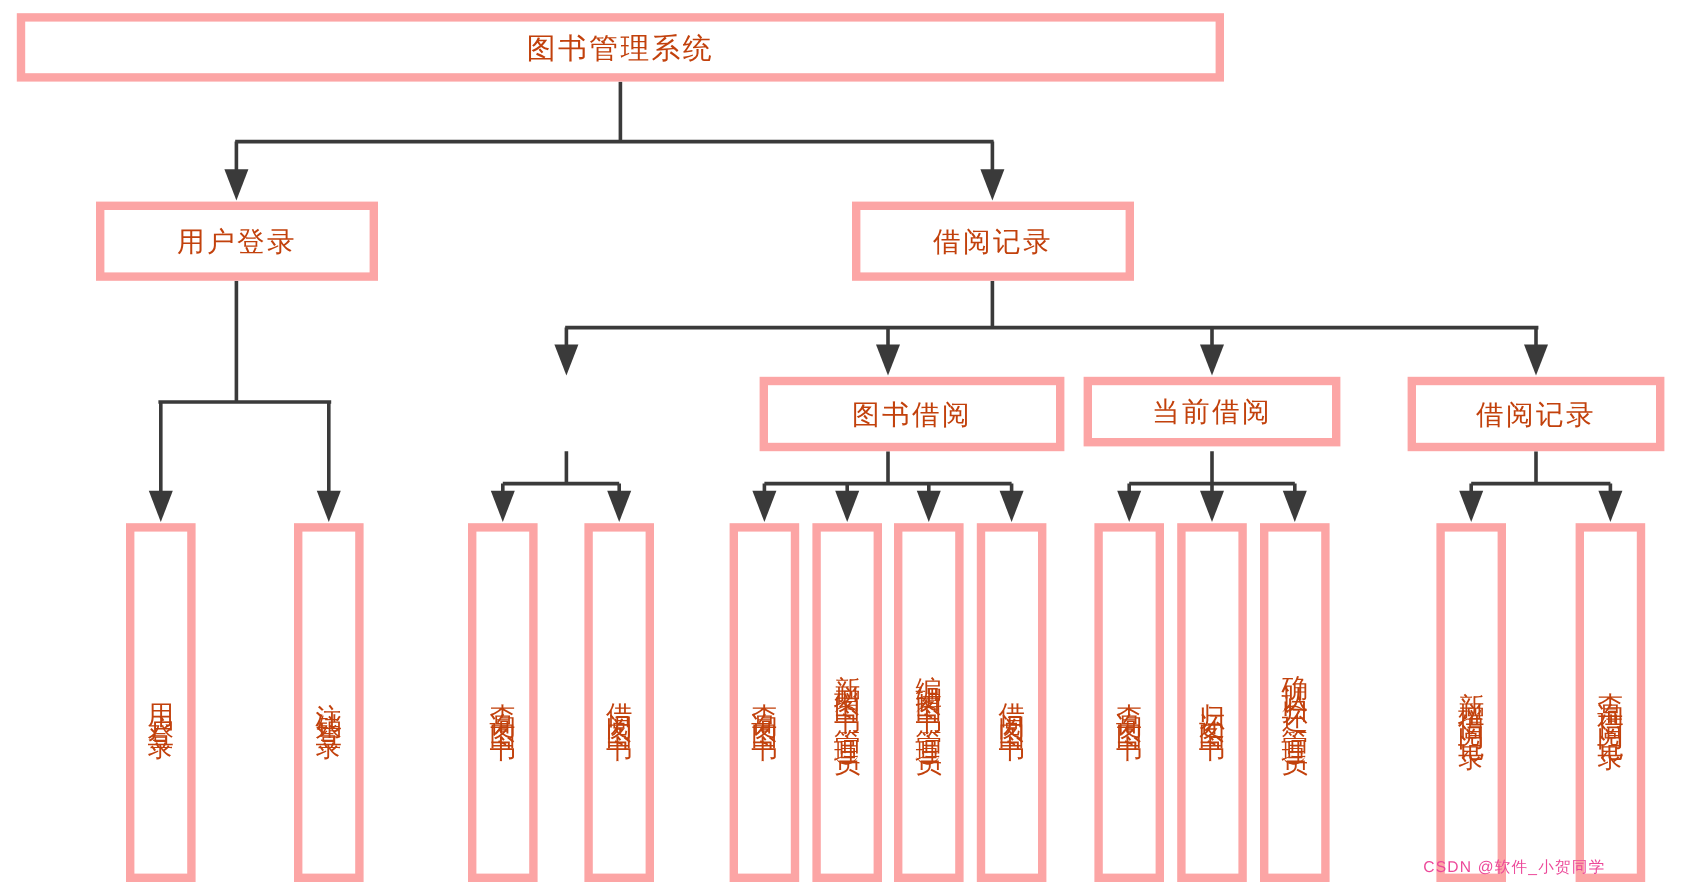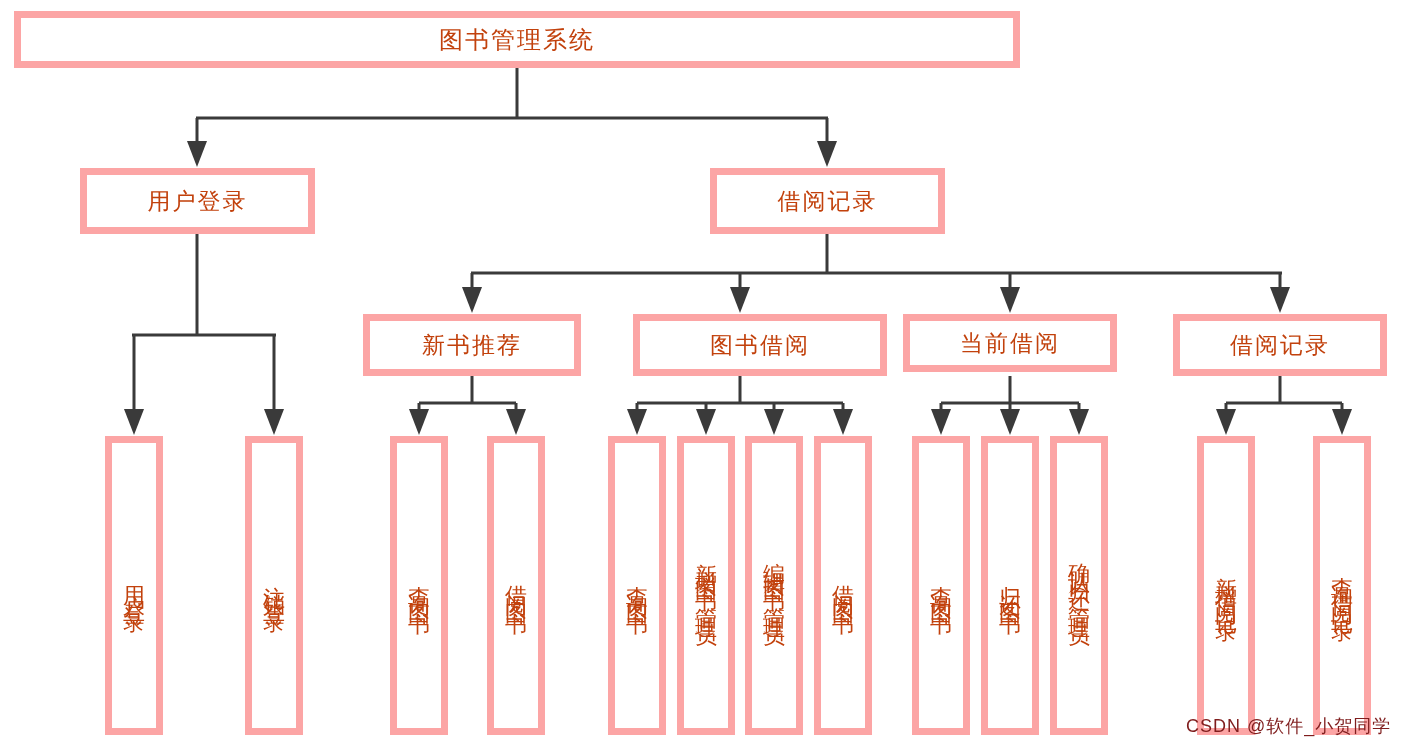--- a/index.html
+++ b/index.html
@@ -50,23 +50,23 @@
     text-orientation: mixed;
     font-size: 22px;
     letter-spacing: 9px;
     line-height: 1;
     white-space: nowrap;
   }
   .watermark {
     position: absolute;
     left: 1186px;
     top: 714px;
-    font-size: 18px;
+    font-size: 13px;
     letter-spacing: 1px;
-    color: #7f1d1d;
+    color: #ec4899;
     z-index: 3;
     white-space: nowrap;
   }
 </style>
 </head>
 <body>
 
 <div class="stage">
 
   <svg class="connectors" viewBox="0 0 1405 747" xmlns="http://www.w3.org/2000/svg">
@@ -110,21 +110,20 @@
       <polygon points="1216,409 1236,409 1226,435"></polygon>
       <polygon points="1332,409 1352,409 1342,435"></polygon>
     </g>
   </svg>
 
   <div class="node hbox root" style="left:14px; top:11px; width:1006px; height:57px;">图书管理系统</div>
 
   <div class="node hbox" style="left:80px; top:168px; width:235px; height:66px;">用户登录</div>
   <div class="node hbox" style="left:710px; top:168px; width:235px; height:66px;">借阅记录</div>
 
-  <div class="node hbox" style="left:363px; top:314px; width:218px; height:62px;">新书推荐</div>
   <div class="node hbox" style="left:633px; top:314px; width:254px; height:62px;">图书借阅</div>
   <div class="node hbox" style="left:903px; top:314px; width:214px; height:58px;">当前借阅</div>
   <div class="node hbox" style="left:1173px; top:314px; width:214px; height:62px;">借阅记录</div>
 
   <div class="node vbox" style="left:105px; top:436px;">
     <span class="vtext">用户登录</span>
   </div>
   <div class="node vbox" style="left:245px; top:436px;">
     <span class="vtext">注销登录</span>
   </div>

